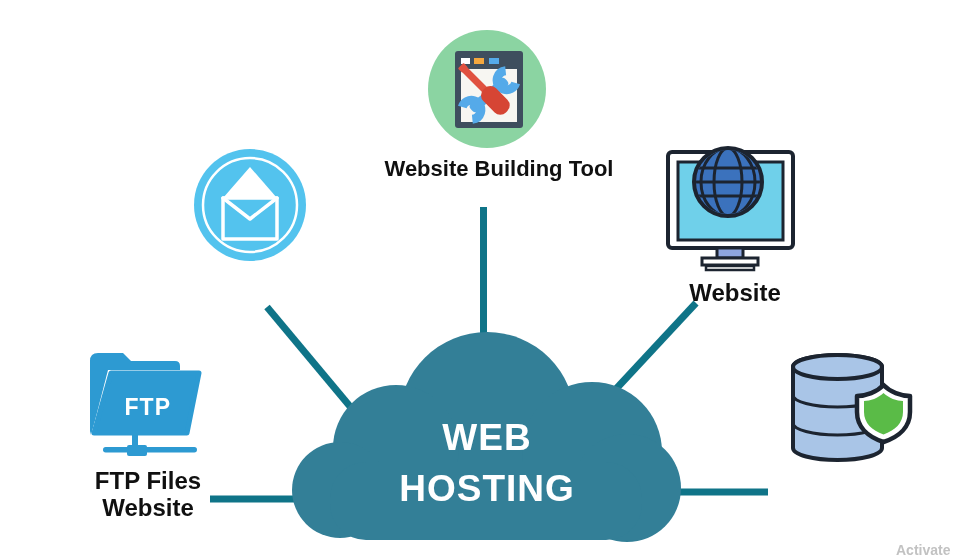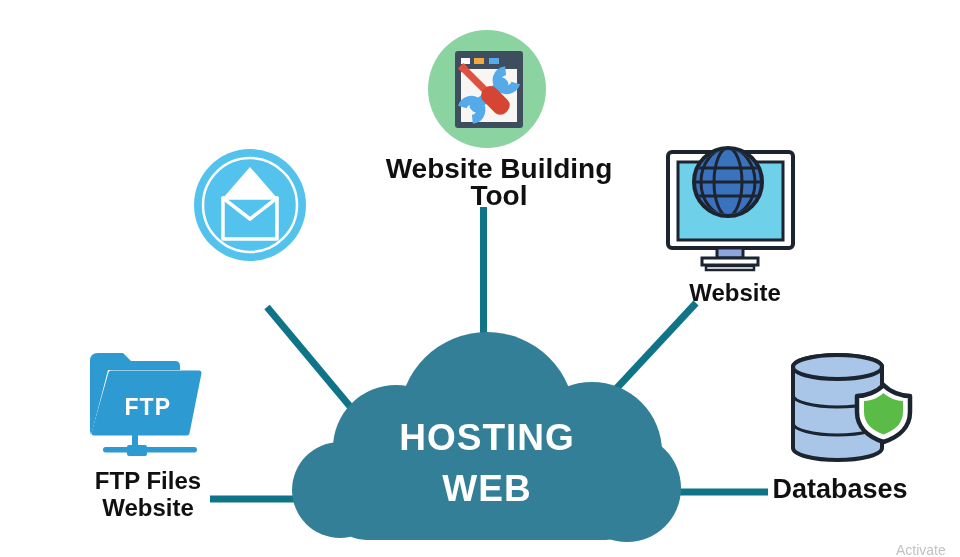--- a/index.html
+++ b/index.html
@@ -14,36 +14,36 @@
   html,body{margin:0;padding:0;}
   body{background:#ffffff;font-family:"Liberation Sans", sans-serif;}
   #stage{position:relative;width:960px;height:557px;overflow:hidden;background:#ffffff;}
   #stage svg{display:block;}
   .layer-bg{position:absolute;left:0;top:0;z-index:1;}
   .icon{position:absolute;z-index:3;}
   .diagram-label{
     position:absolute;z-index:4;color:var(--label_text);font-weight:700;
     text-align:center;font-family:"Liberation Sans", sans-serif;
   }
-  .lbl-building{left:379px;top:155px;width:240px;font-size:28px;line-height:27px;}
+  .lbl-building{left:379px;top:155px;width:240px;font-size:22px;line-height:27px;}
   .lbl-email{left:130px;top:279px;width:240px;font-size:24px;line-height:26px;}
   .lbl-website{left:655px;top:280px;width:160px;font-size:24px;line-height:26px;text-align:center;}
   .lbl-ftp{left:73px;top:467px;width:150px;font-size:24px;line-height:27px;}
   .lbl-db{left:752px;top:475px;width:176px;font-size:27px;line-height:28px;}
   .cloud-text{
     position:absolute;z-index:2;left:337px;top:412px;width:300px;text-align:center;
     color:var(--white);font-weight:700;font-size:37px;line-height:51px;letter-spacing:1px;
   }
   .ftp-folder-text{
     position:absolute;z-index:4;left:103px;top:394px;width:68px;text-align:right;
     color:var(--white);font-weight:700;font-size:23px;letter-spacing:1px;
   }
   .watermark{
     position:absolute;z-index:5;left:896px;top:542px;color:var(--watermark_gray);
-    font-size:14px;font-weight:400;white-space:nowrap;
+    font-size:14px;font-weight:700;white-space:nowrap;
   }
   
   .f-cloud{fill:var(--cloud);} .s-line{stroke:var(--line);stroke-width:7;}
   .f-green{fill:var(--icon_green_circle);} .f-browser{fill:var(--icon_browser_dark);}
   .f-white{fill:var(--white);} .f-orange{fill:var(--icon_tab_orange);}
   .f-tabblue{fill:var(--icon_tab_blue);} .f-canvas{fill:var(--icon_canvas);}
   .wrench-stroke{stroke:var(--icon_wrench_blue);fill:none;}
   .f-wrench{fill:var(--icon_wrench_blue);}
   .f-red{fill:var(--icon_screwdriver_red);} .f-redh{fill:var(--icon_screwdriver_handle);}
   .f-emailblue{fill:var(--icon_email_blue);}
@@ -72,22 +72,22 @@
       <circle class="f-cloud" cx="487" cy="420" r="88"></circle>
       <circle class="f-cloud" cx="396" cy="448" r="63"></circle>
       <circle class="f-cloud" cx="340" cy="490" r="48"></circle>
       <circle class="f-cloud" cx="592" cy="452" r="70"></circle>
       <circle class="f-cloud" cx="627" cy="488" r="54"></circle>
       <rect class="f-cloud" x="330" y="462" width="312" height="78" rx="36"></rect>
     </g>
   </svg>
 
   <div class="cloud-text">
+    <div>WEB</div>
     <div>HOSTING</div>
-    <div>WEB</div>
   </div>
 
   <svg class="icon" style="left:428px;top:30px;" width="118" height="118" viewBox="0 0 118 118">
     <circle class="f-green" cx="59" cy="59" r="59"></circle>
     <g>
       <rect class="f-browser" x="27" y="21" width="68" height="77" rx="3"></rect>
       <rect class="f-white" x="33" y="28" width="9" height="6"></rect>
       <rect class="f-orange" x="46" y="28" width="10" height="6"></rect>
       <rect class="f-tabblue" x="61" y="28" width="10" height="6"></rect>
       <rect class="f-canvas" x="33" y="39" width="56" height="53"></rect>
@@ -162,16 +162,15 @@
     </g>
     <g transform="translate(70,37)">
       <path class="f-white outline" stroke-width="4.5" stroke-linejoin="round" d="M28.5,0 C22,7 11,11 2,11 L2,27 C2,42 13,52 28.5,57 C44,52 55,42 55,27 L55,11 C46,11 35,7 28.5,0 Z"></path>
       <path class="f-shieldg" d="M28.5,8 C23.5,13 15,16 9,16 L9,27 C9,38 17,45.5 28.5,49.5 C40,45.5 48,38 48,27 L48,16 C42,16 33.5,13 28.5,8 Z"></path>
     </g>
   </svg>
 
   <div class="diagram-label lbl-building">Website Building Tool</div>
   <div class="diagram-label lbl-website">Website</div>
   <div class="diagram-label lbl-ftp">FTP Files Website</div>
-  <div class="diagram-label lbl-db">Databases</div>
 
   <div class="watermark">Activate</div>
 </div>
 
 </body></html>

